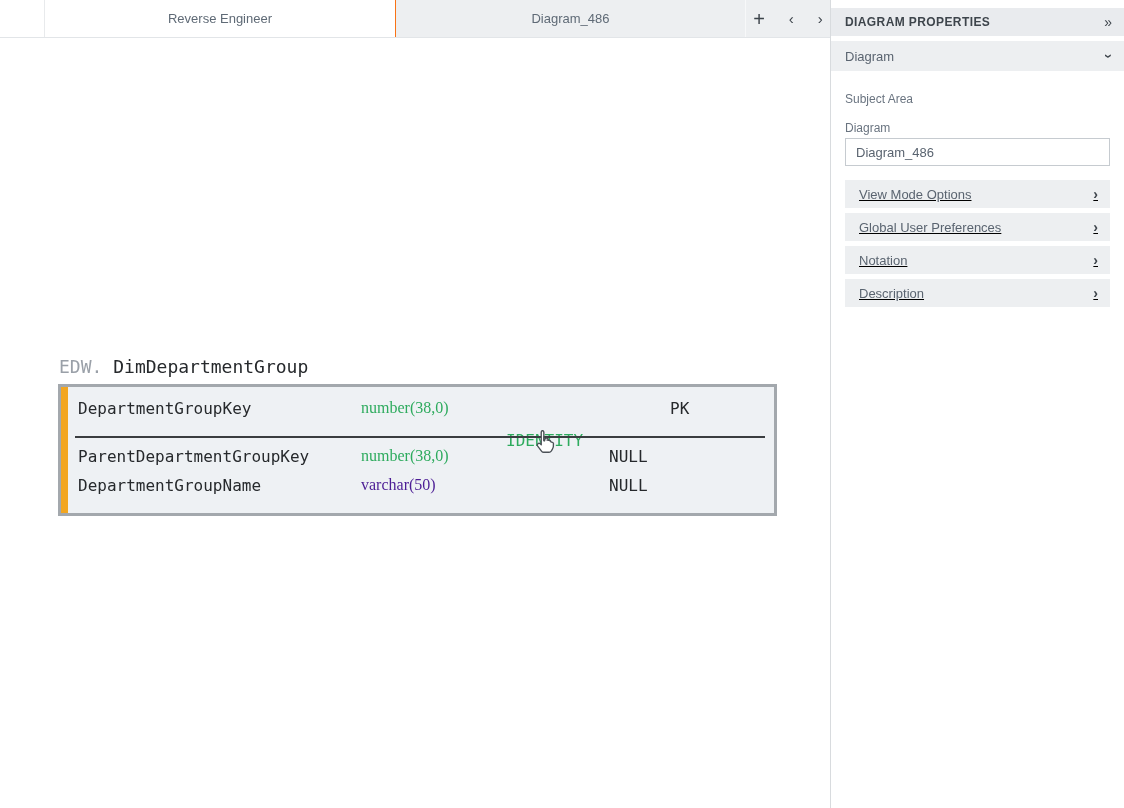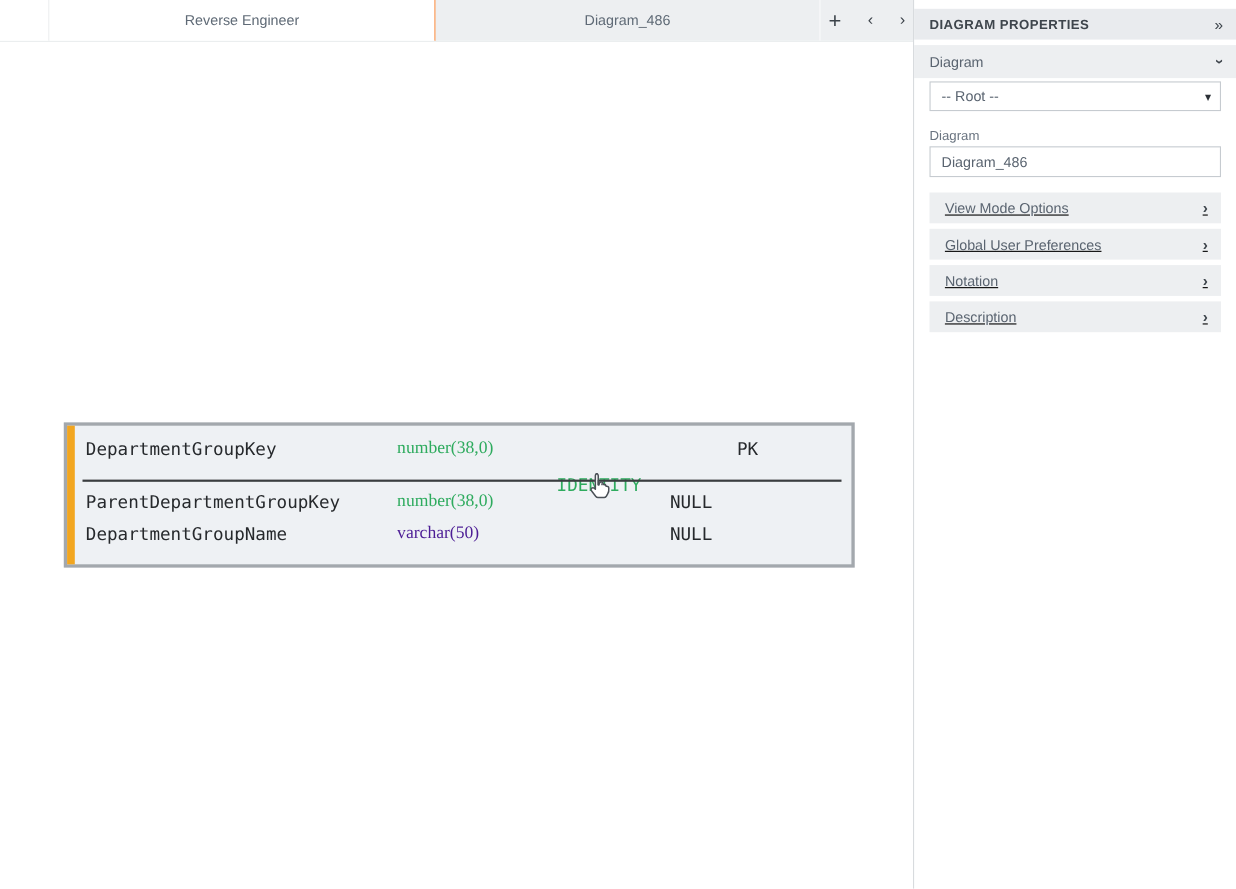--- a/index.html
+++ b/index.html
@@ -88,20 +88,25 @@
     </div>
     <div class="tab-buttons">
       <span class="tbtn add">+</span>
       <span class="tbtn">‹</span>
       <span class="tbtn">›</span>
     </div>
   </div>
 
   <div class="canvas">
 
+    <div class="entity-title">
+      <span class="schema">EDW.</span>
+      <span> </span>
+      <span class="ename">DimDepartmentGroup</span>
+    </div>
 
     <div class="entity-box">
       <div class="entity-accent" style="background: rgb(242, 166, 32);"></div>
       <div class="entity-rows pk-rows">
           <div class="entity-row">
             <span class="ecell c-name">DepartmentGroupKey</span>
             <span class="ecell c-type" style="color: rgb(46, 171, 94);">number(38,0)</span>
             <span class="ecell c-extra" style="color: rgb(46, 171, 94);">IDENTITY</span>
             <span class="ecell c-key">PK</span>
           </div>
@@ -134,24 +139,21 @@
       <span class="ptitle">DIAGRAM PROPERTIES</span>
       <span class="collapse">»</span>
     </div>
 
     <div class="acc-row">
       <span class="alabel">Diagram</span>
       <span class="chev chev-down">›</span>
     </div>
 
     <div class="props-content">
-      <div class="pseudo-select">
-        <span>-- Root --</span>
-        <span class="arrow">▾</span>
-      </div>
+      <div class="field-label">Subject Area</div>
       <div class="field-label second">Diagram</div>
       <input class="text-input" type="text" value="Diagram_486" style="">
       <div class="acc-list">
           <div class="acc-row">
             <span class="alabel">View Mode Options</span>
             <span class="chev">›</span>
           </div>
           <div class="acc-row">
             <span class="alabel">Global User Preferences</span>
             <span class="chev">›</span>

